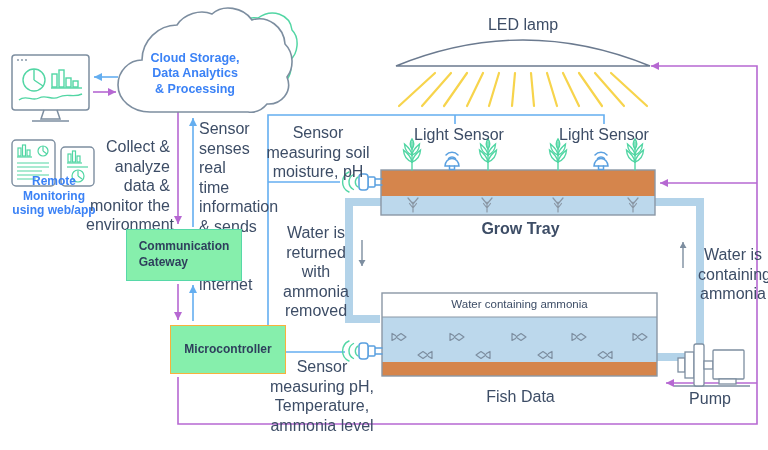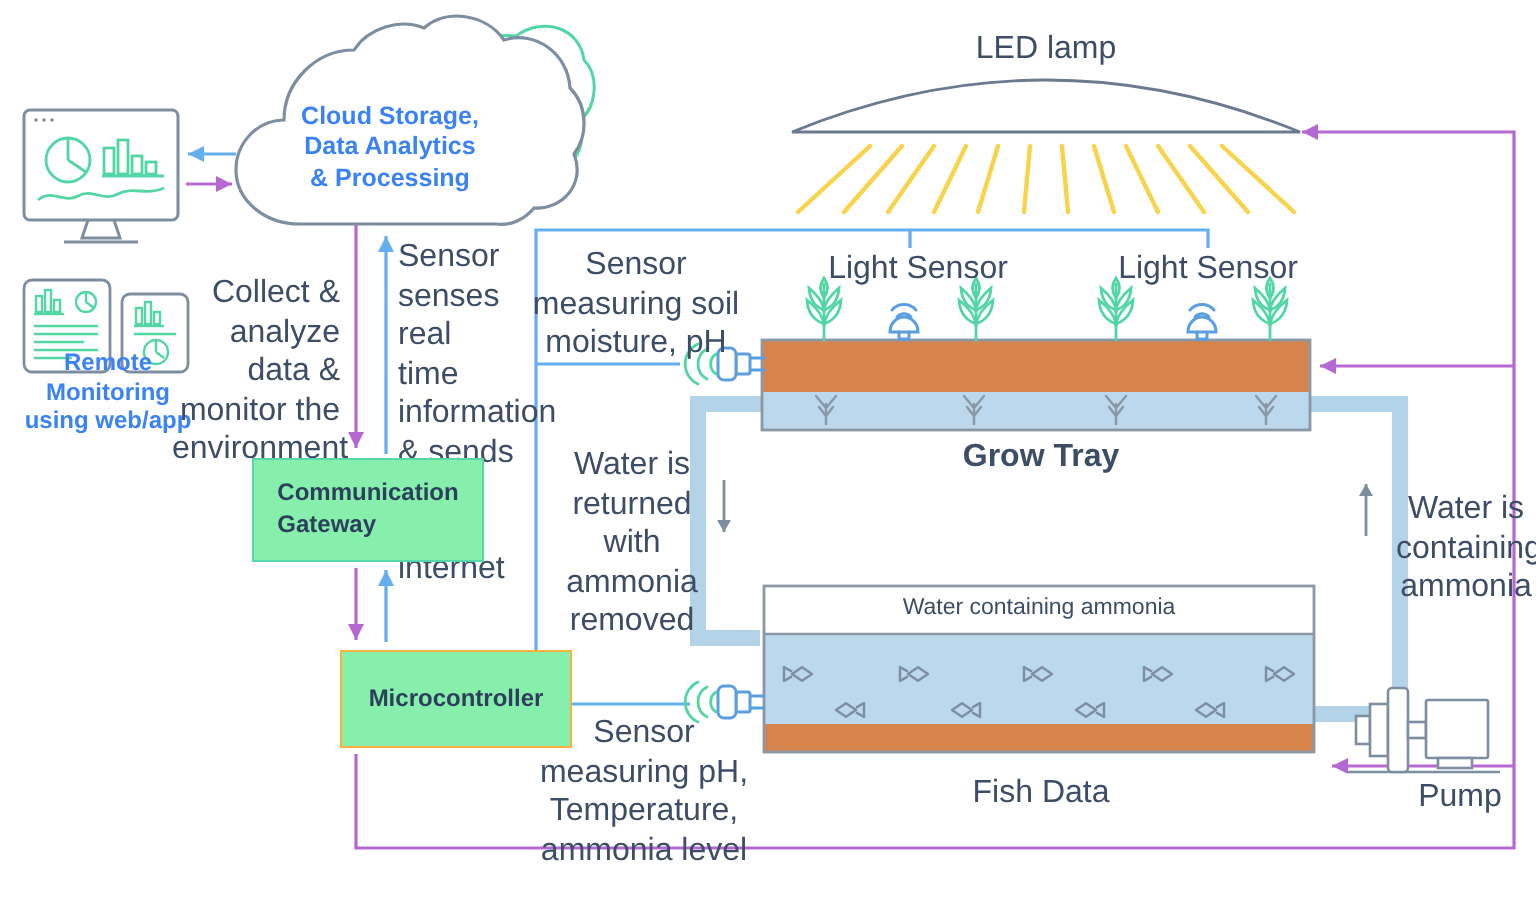--- a/index.html
+++ b/index.html
@@ -271,21 +271,21 @@
 <div class="lbl" style="left:463px;top:15px;width:120px;">LED lamp</div>
 
 <div class="lbl" style="left:409px;top:125px;width:100px;">Light Sensor</div>
 
 <div class="lbl" style="left:554px;top:125px;width:100px;">Light Sensor</div>
 
 <div class="lbl" style="left:463px;top:219px;width:115px;font-weight:bold;">Grow Tray</div>
 
 <div class="lbl" style="left:463px;top:387px;width:115px;">Fish Data</div>
 
-<div class="lbl" style="left:702px;top:389px;width:56px;">Pump</div>
+<div class="lbl" style="left:682px;top:389px;width:56px;">Pump</div>
 
 <div class="lbl" style="left:384px;top:297px;width:271px;font-size:11.5px;">Water containing ammonia</div>
 
 <div class="box gateway">Communication
 Gateway</div>
 <div class="box micro">Microcontroller</div>
 
 </div>
 
 </body></html>

